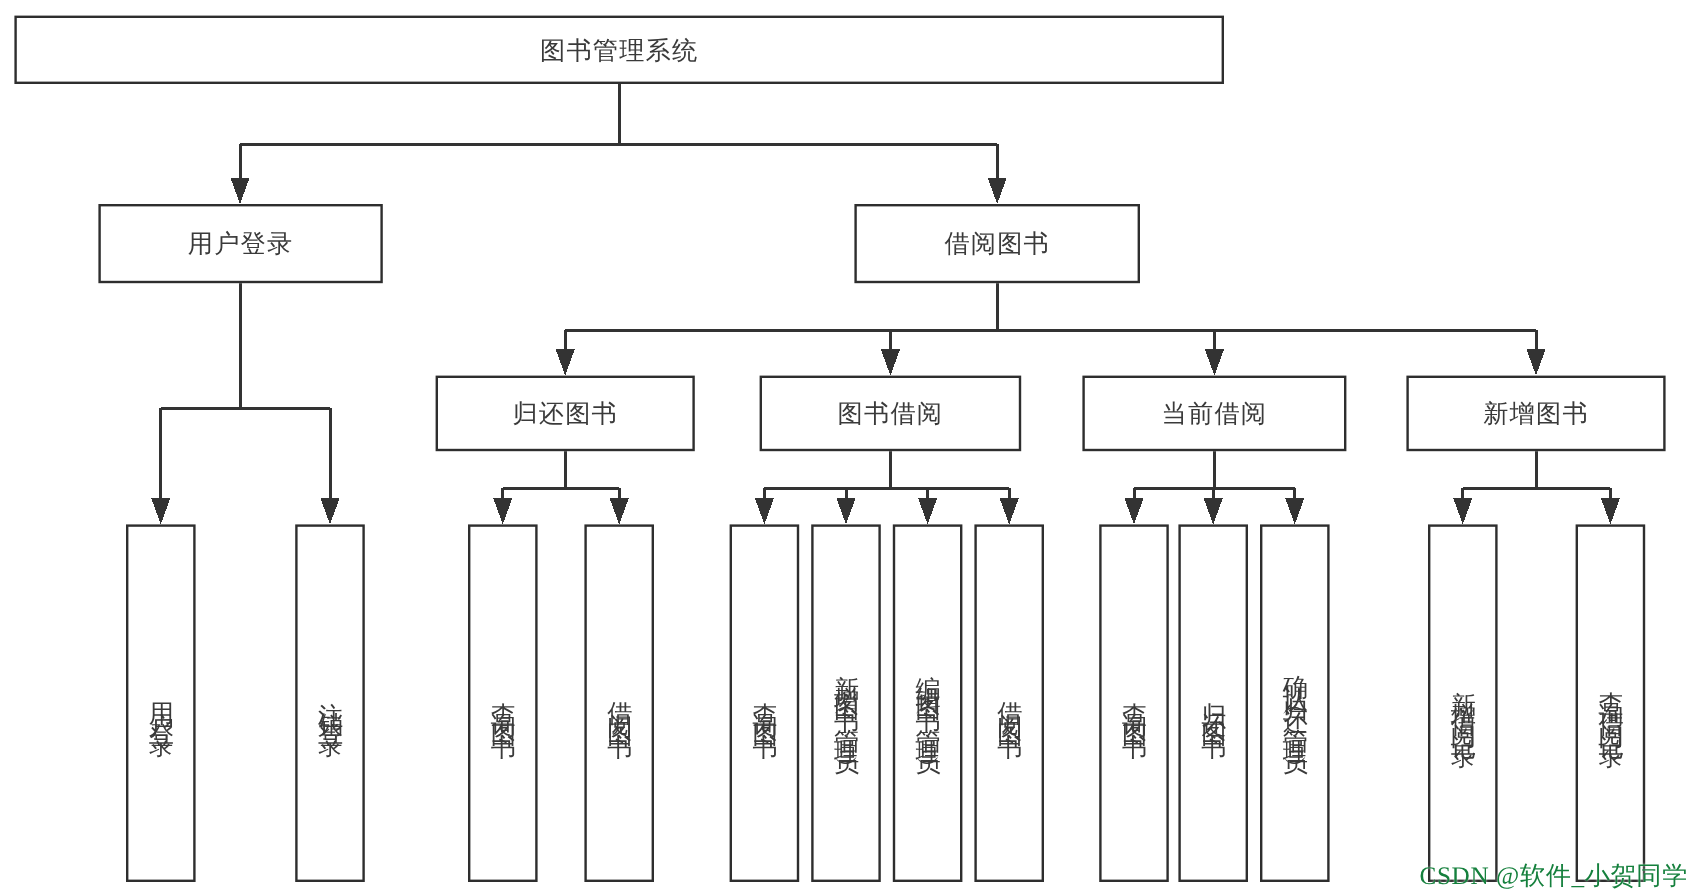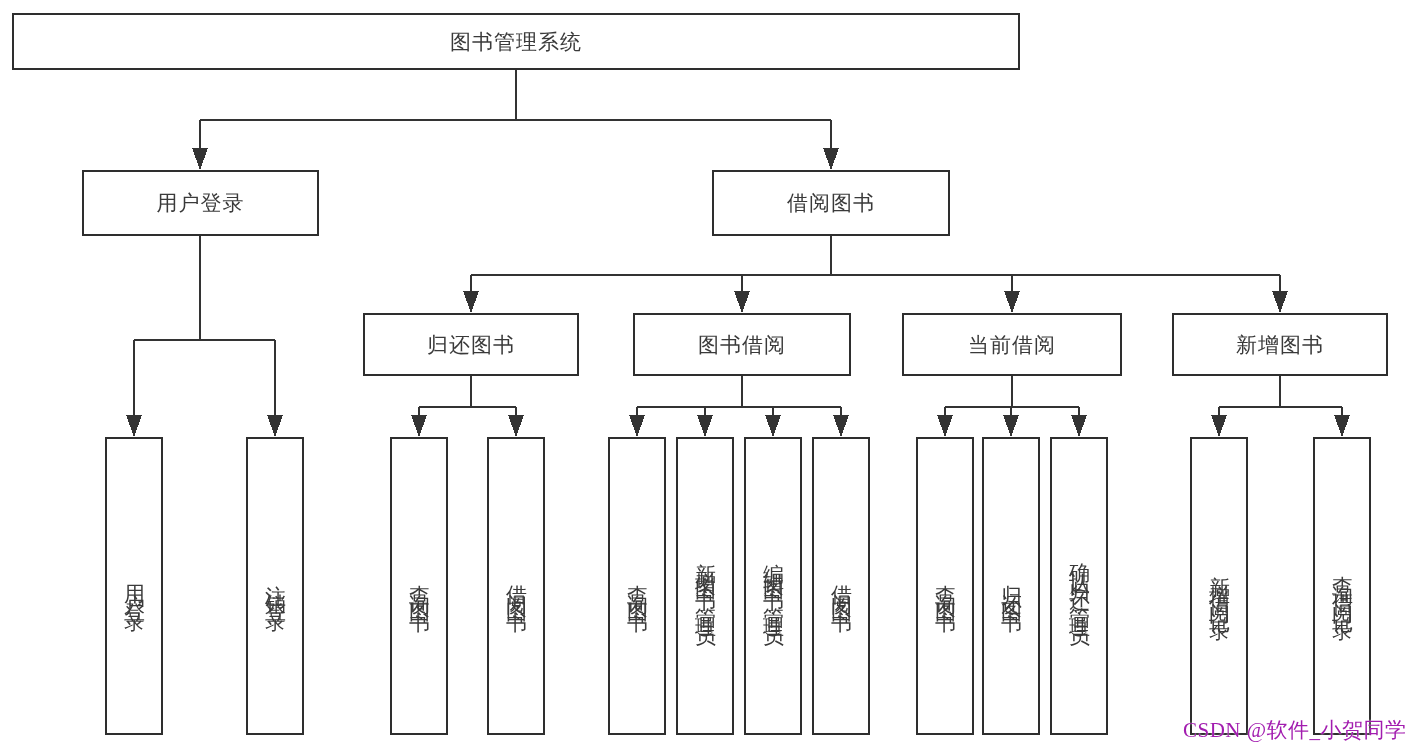--- a/index.html
+++ b/index.html
@@ -46,21 +46,21 @@
     letter-spacing: 9px;
     line-height: 1;
     white-space: nowrap;
   }
   .watermark {
     position: absolute;
     left: 1183px;
     top: 716px;
     width: 220px;
     font-size: 21px;
-    color: #a21caf;
+    color: #15803d;
     letter-spacing: 0.5px;
     white-space: nowrap;
     z-index: 5;
     text-shadow: 0 0 2px rgba(255,255,255,0.9);
   }
 
   
   #n-root          { left: 12px;   top: 13px;  width: 1008px; height: 57px; }
   #n-user-login    { left: 82px;   top: 170px; width: 237px;  height: 66px; }
   #n-book-mgmt     { left: 712px;  top: 170px; width: 238px;  height: 66px; }

